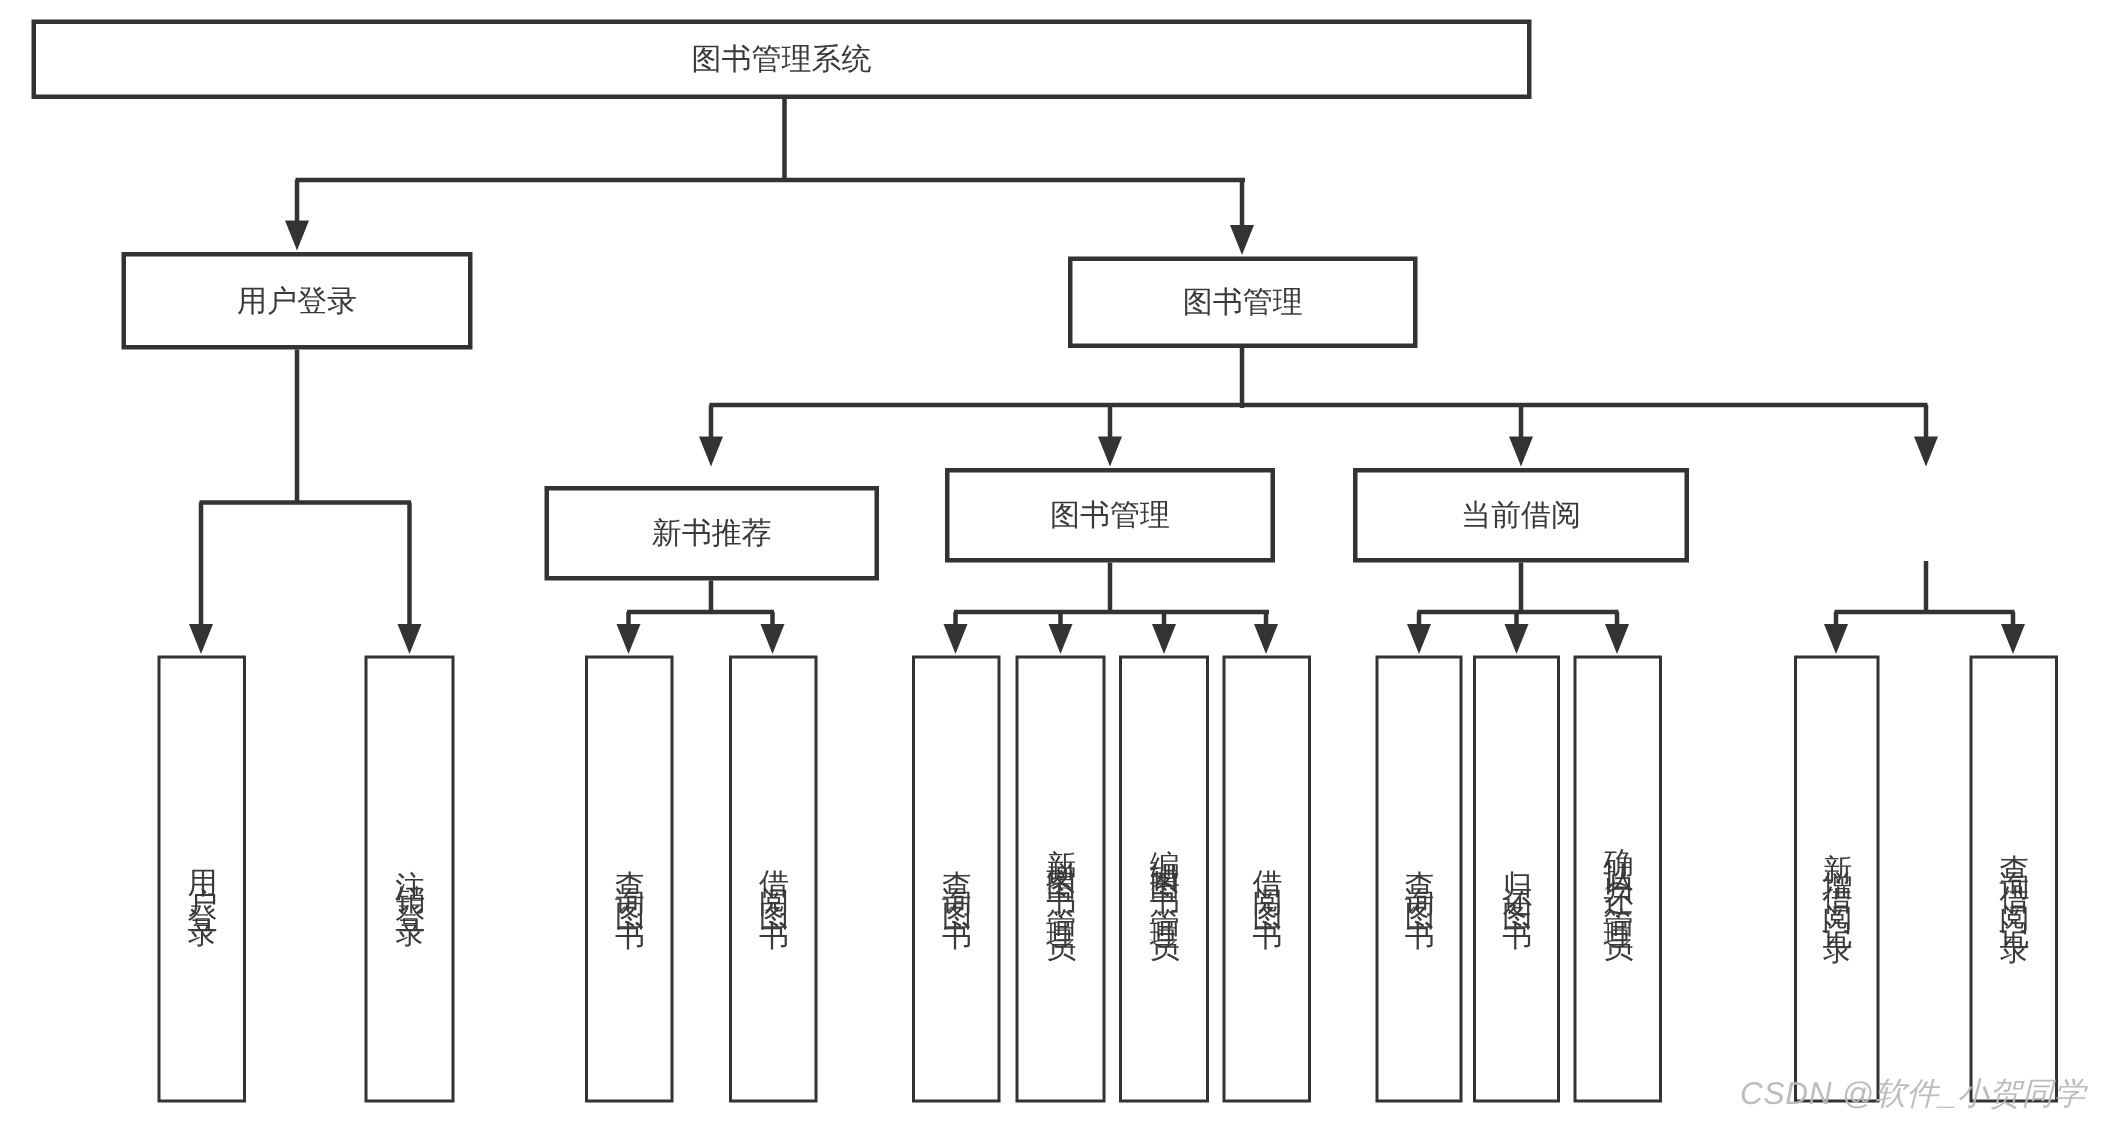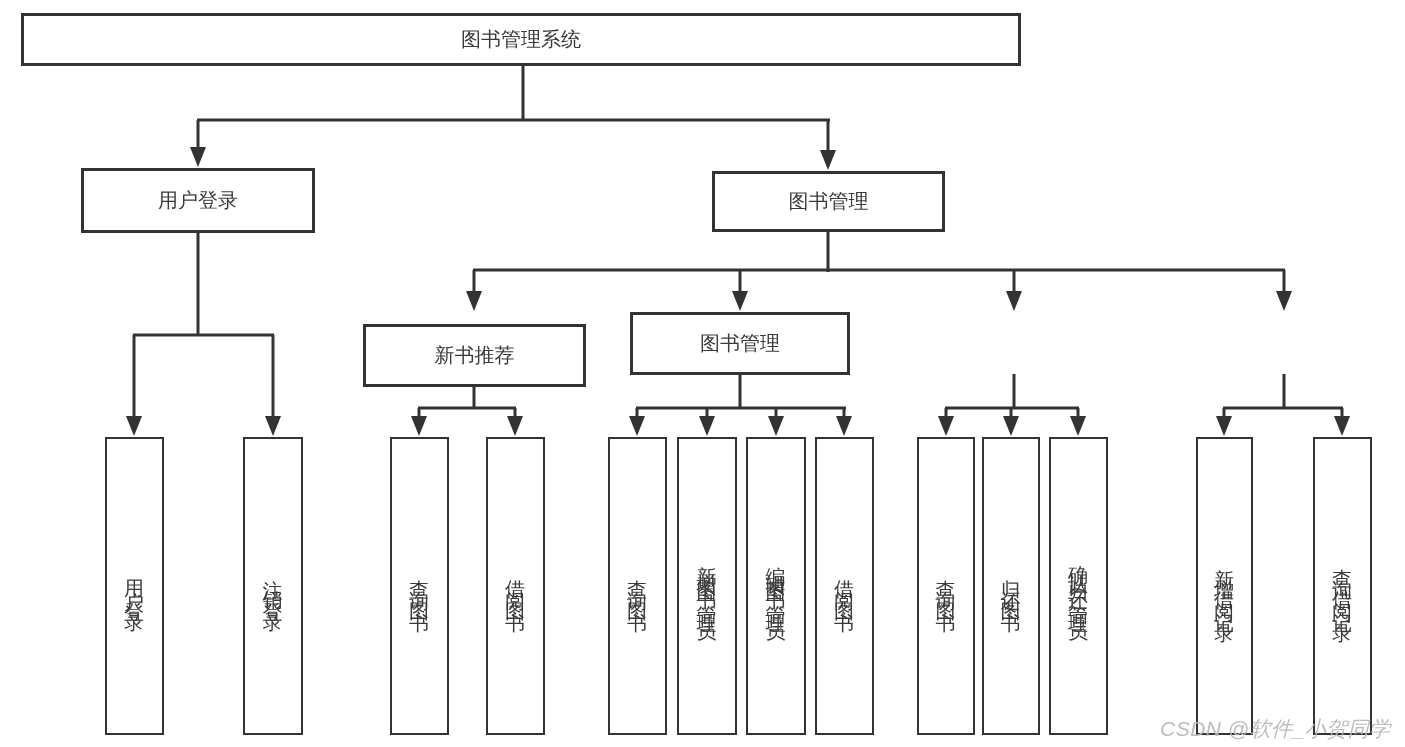--- a/index.html
+++ b/index.html
@@ -131,20 +131,23 @@
   <div class="node" style="left:712px;top:171px;width:233px;height:61px">
     <span>图书管理</span>
   </div>
 
   <div class="node" style="left:363px;top:324px;width:223px;height:63px">
     <span>新书推荐</span>
   </div>
   <div class="node" style="left:630px;top:312px;width:220px;height:63px">
     <span>图书管理</span>
   </div>
+  <div class="node" style="left:902px;top:312px;width:224px;height:63px">
+    <span>当前借阅</span>
+  </div>
 
   <div class="node leaf" style="left:105px;top:437px;width:59px;height:298px">
     <span class="vlabel">用户登录</span>
   </div>
   <div class="node leaf" style="left:243px;top:437px;width:60px;height:298px">
     <span class="vlabel">注销登录</span>
   </div>
 
   <div class="node leaf" style="left:390px;top:437px;width:59px;height:298px">
     <span class="vlabel">查询图书</span>

